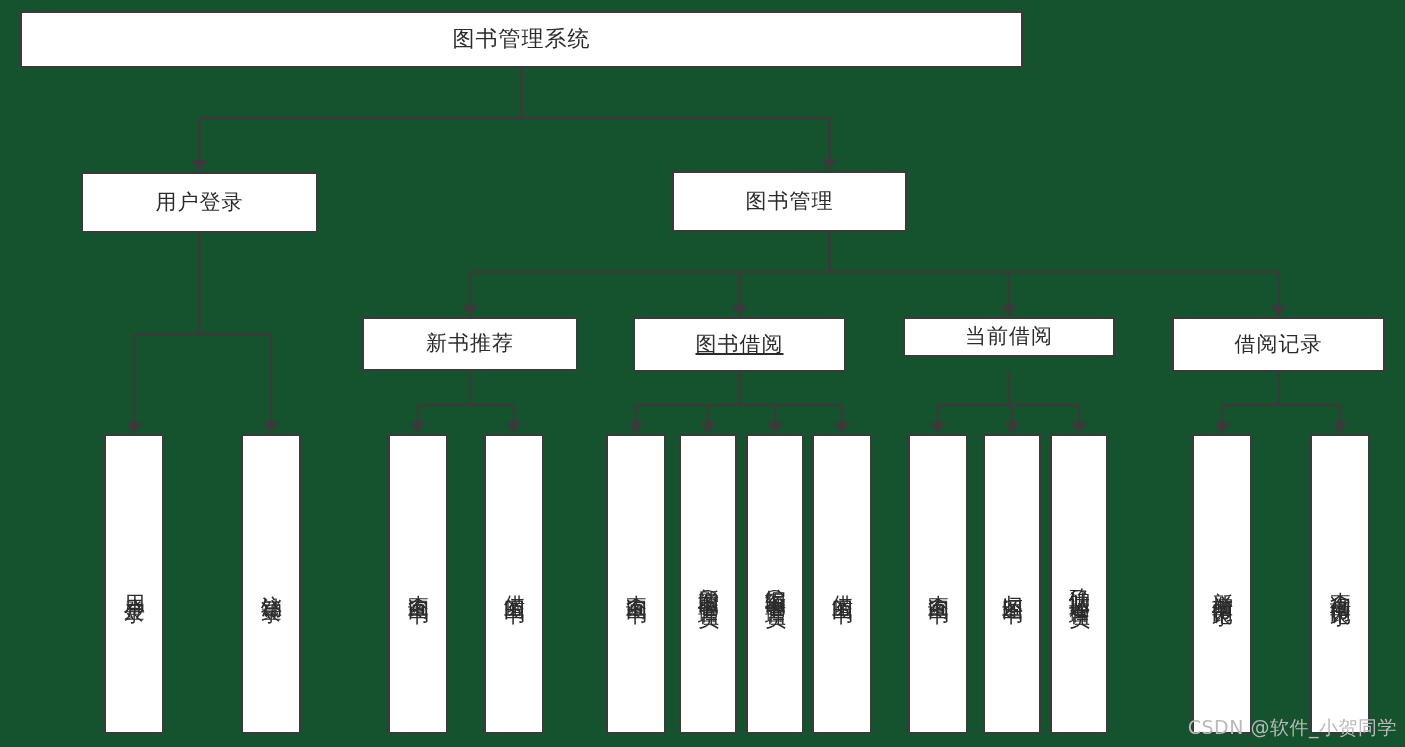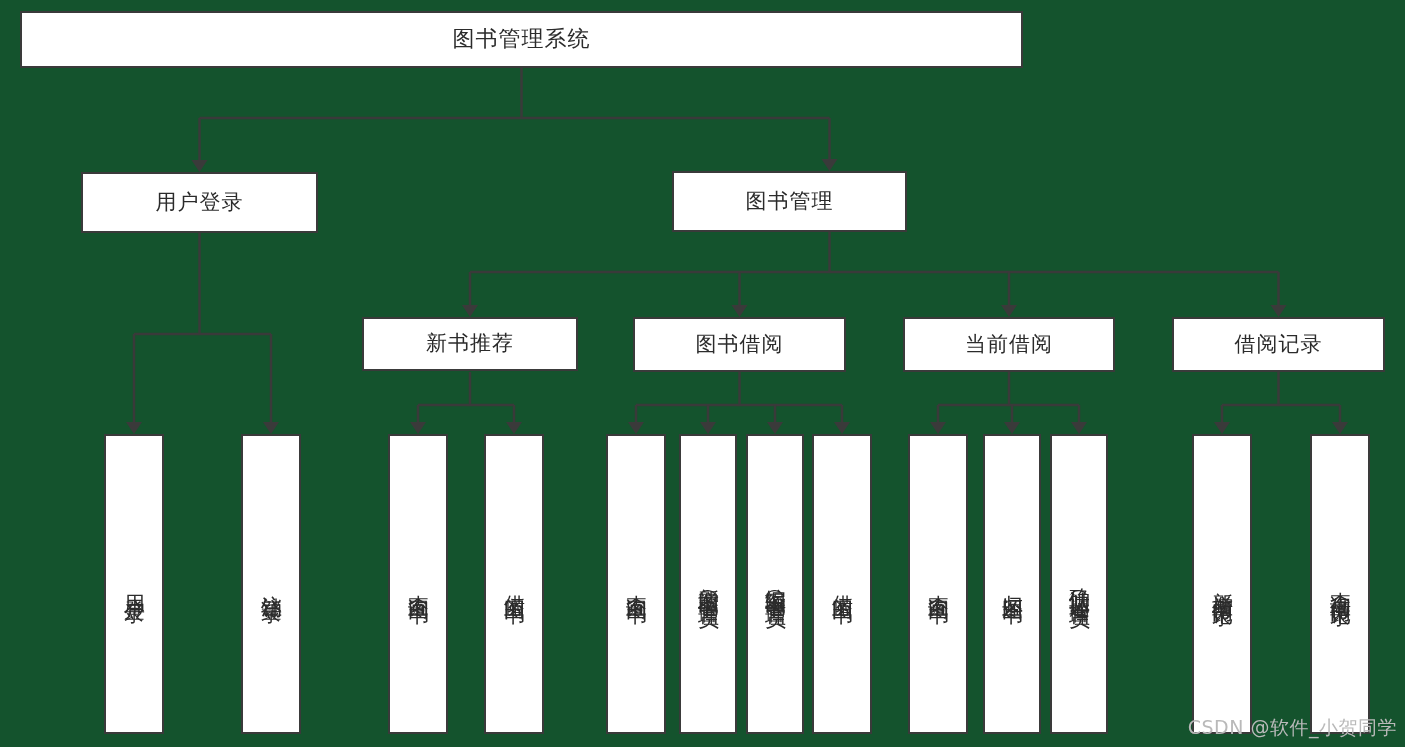--- a/index.html
+++ b/index.html
@@ -139,24 +139,24 @@
   <div class="node horiz" id="n-user-login" style="left: 81px; top: 172px; width: 237px; height: 61px;">
       <span>用户登录</span>
     </div>
   <div class="node horiz" id="n-book-manage" style="left: 672px; top: 171px; width: 235px; height: 61px;">
       <span>图书管理</span>
     </div>
 
   <div class="node horiz" id="n-new-book-rec" style="left: 362px; top: 317px; width: 216px; height: 54px;">
       <span>新书推荐</span>
     </div>
-  <div class="node horiz" id="n-book-borrow" style="left: 633px; top: 317px; width: 213px; height: 55px;">
+  <div class="node horiz" id="n-book-borrow" style="left: 633px; top: 317px; width: 213px; height: 55px; text-decoration: underline;">
       <span>图书借阅</span>
     </div>
-  <div class="node horiz" id="n-current-borrow" style="left: 903px; top: 317px; width: 212px; height: 55px;">
+  <div class="node horiz" id="n-current-borrow" style="left: 903px; top: 317px; width: 212px; height: 40px;">
       <span>当前借阅</span>
     </div>
   <div class="node horiz" id="n-borrow-record" style="left: 1172px; top: 317px; width: 213px; height: 55px; text-align: right;">
       <span>借阅记录</span>
     </div>
 
   <div class="node vert" id="n-leaf-0" style="left: 104px; top: 434px; width: 60px; height: 300px;">
       <span class="vtext">用户登录</span>
     </div>
   <div class="node vert" id="n-leaf-1" style="left: 241px; top: 434px; width: 60px; height: 300px;">

